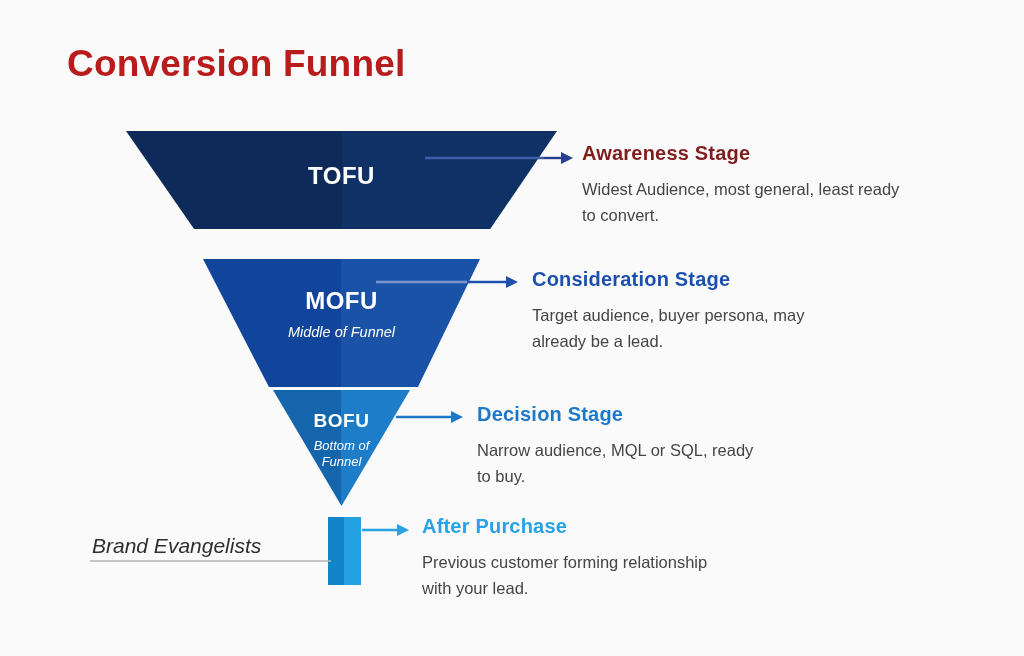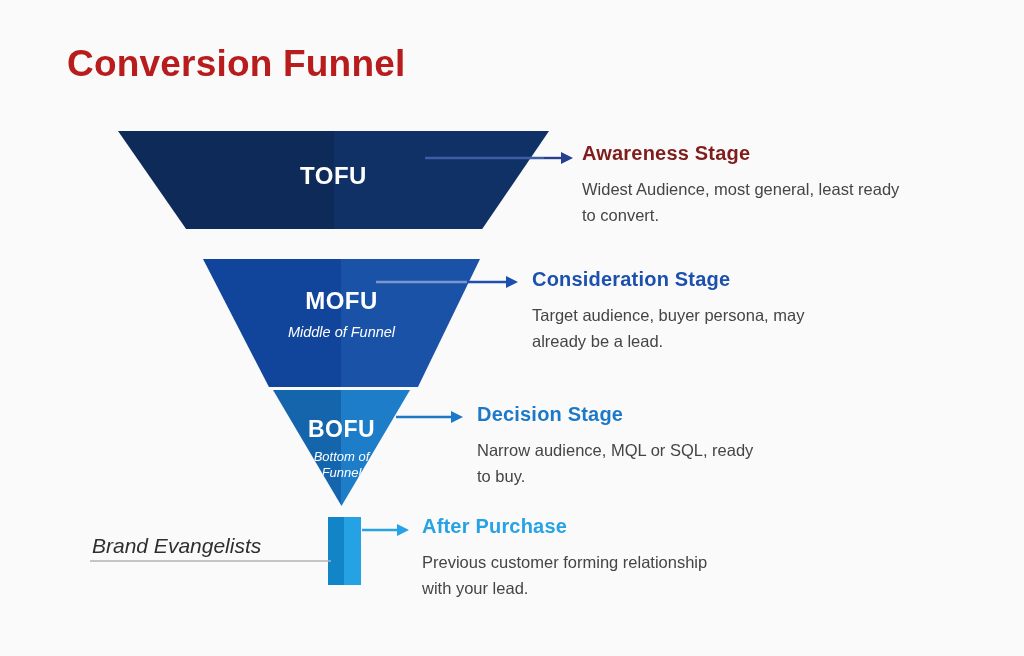--- a/index.html
+++ b/index.html
@@ -16,42 +16,42 @@
   .page-title{
     position:absolute;left:58px;top:34px;
     margin:9px;
     font-size:37px;font-weight:700;color:#b91c1c;
     letter-spacing:0.2px;
   }
 
   
   .seg{position:absolute;color:#ffffff;text-align:center;}
   .seg-tofu{
-    left:118px;top:131px;width:431px;height:98px;
+    left:126px;top:131px;width:431px;height:98px;
     background:linear-gradient(90deg,#0d2a58 0 50%,#103166 50% 100%);
     -webkit-clip-path:polygon(0% 0%,100% 0%,84.5% 100%,15.8% 100%);
     clip-path:polygon(0% 0%,100% 0%,84.5% 100%,15.8% 100%);
   }
   .seg-mofu{
     left:203px;top:259px;width:277px;height:128px;
     background:linear-gradient(90deg,#11459b 0 50%,#1a52a8 50% 100%);
     -webkit-clip-path:polygon(0% 0%,100% 0%,77.6% 100%,23.8% 100%);
     clip-path:polygon(0% 0%,100% 0%,77.6% 100%,23.8% 100%);
   }
   .seg-bofu{
     left:273px;top:390px;width:137px;height:116px;
     background:linear-gradient(90deg,#1565ad 0 50%,#1e7dc9 50% 100%);
     -webkit-clip-path:polygon(0% 0%,100% 0%,50% 100%);
     clip-path:polygon(0% 0%,100% 0%,50% 100%);
   }
   .seg .abbr{font-weight:700;font-size:24px;letter-spacing:0.5px;}
   .seg .sub{font-style:italic;font-size:14.5px;line-height:17px;margin-top:9px;}
   .seg-tofu .abbr{padding-top:31px;}
   .seg-mofu .abbr{padding-top:28px;}
-  .seg-bofu .abbr{font-size:23px;padding-top:26px;}
+  .seg-bofu .abbr{font-size:19px;padding-top:20px;}
   .seg-bofu .sub{font-size:13px;line-height:16px;margin-top:6px;}
 
   
   .evan-bar{
     position:absolute;left:328px;top:517px;width:33px;height:68px;
     background:linear-gradient(90deg,#1285c8 0 48%,#25a2e4 48% 100%);
   }
   .evan-label{
     position:absolute;left:92px;top:534px;
     font-size:21px;font-style:italic;color:#2f2f2f;

